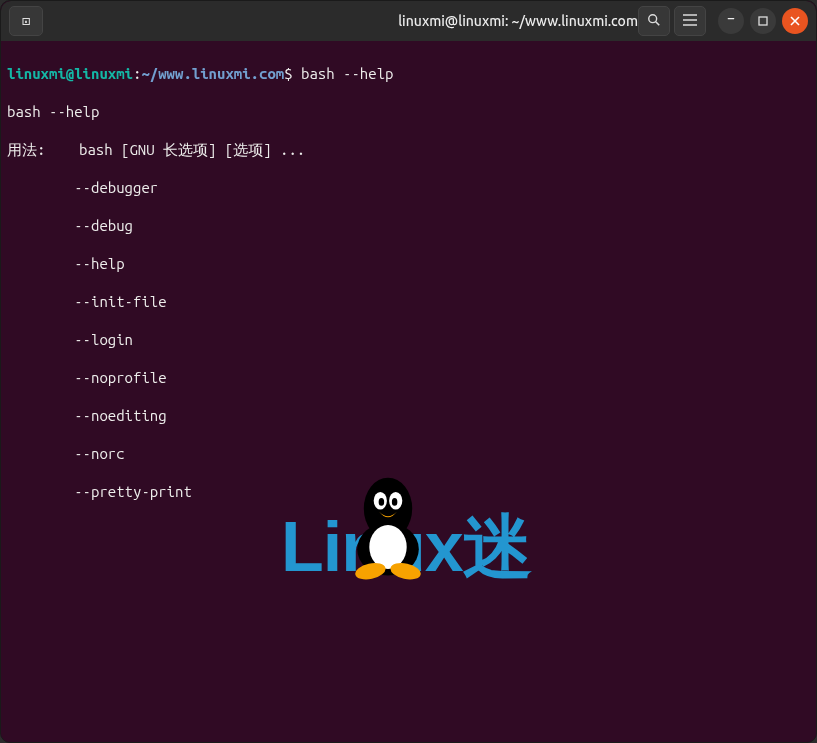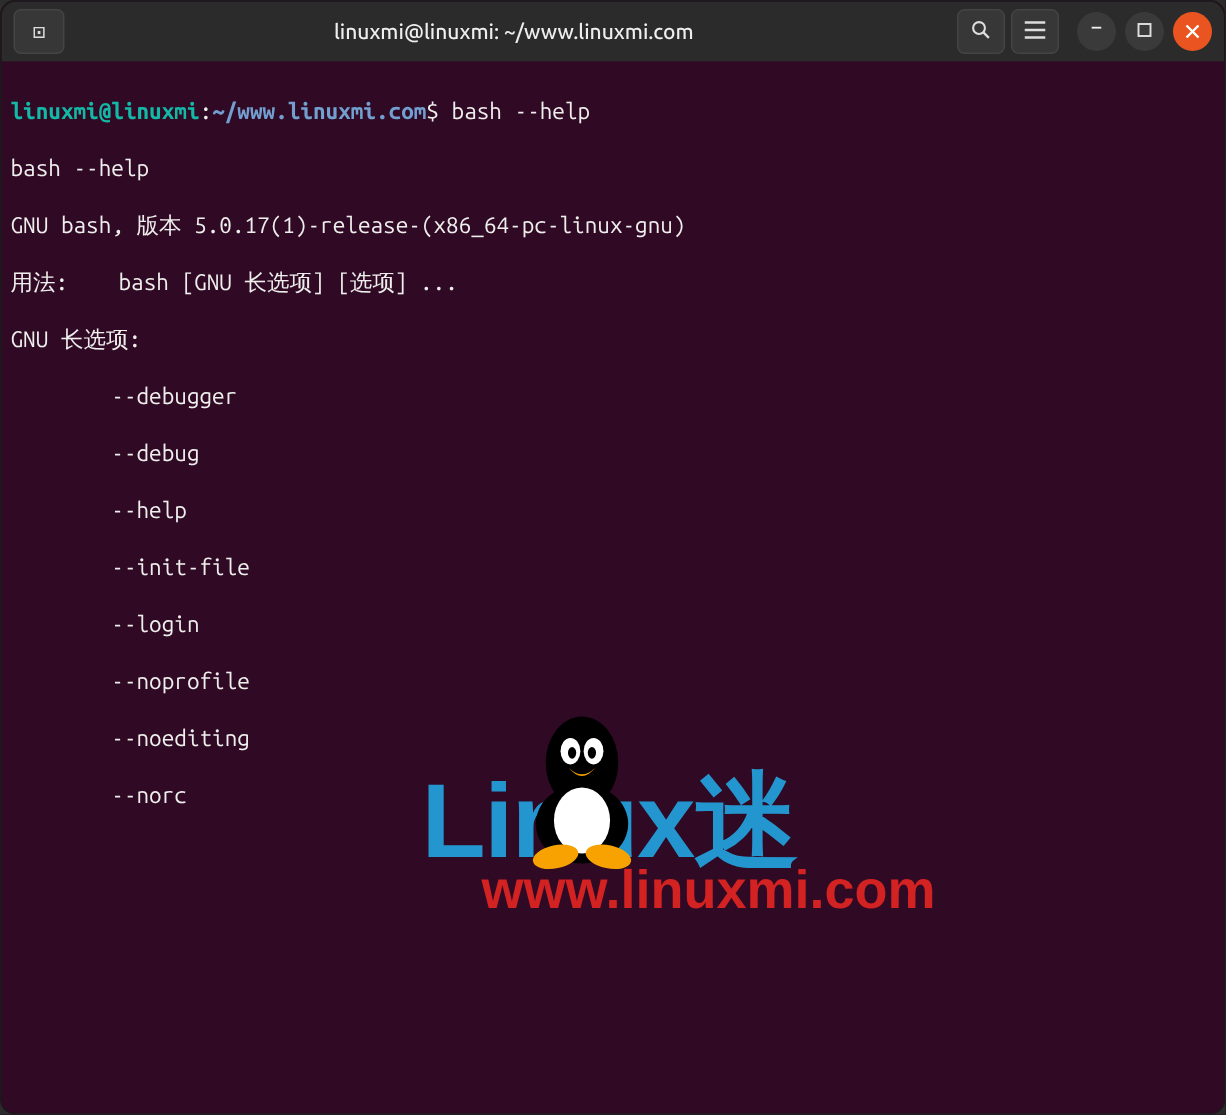--- a/index.html
+++ b/index.html
@@ -37,21 +37,21 @@
     background: #373737;
     display: flex;
     align-items: center;
     justify-content: center;
     color: #ddd;
     font-size: 14px;
     margin-right: 4px;
   }
   .tb-title {
     flex: 1;
-    text-align: center;
+    text-align: right;
     color: #eee;
     font-family: "Ubuntu", sans-serif;
     font-size: 14px;
     font-weight: 500;
   }
   .tb-right { display: flex; gap: 6px; align-items: center; margin-left: 8px; }
   .win-ctrl {
     width: 26px; height: 26px; border-radius: 50%;
     display: flex; align-items: center; justify-content: center;
     color: #eee; font-size: 13px;
@@ -148,31 +148,30 @@
               <line x1="9" y1="1" x2="1" y2="9" stroke="#fff" stroke-width="1.6"></line>
             </svg>
         </span>
       </div>
     </div>
   </div>
 
   <div class="terminal">
 <div class="outline"><span class="user">linuxmi@linuxmi</span><span class="dollar">:</span><span class="path">~/www.linuxmi.com</span><span class="dollar">$</span> <span>bash --help</span></div>
 <div class="outline">bash --help</div>
-<div class="outline">GNU bash, 版本 5.0.17(1)-release-(x86_64-pc-linux-gnu)</div>
 <div class="outline">用法:    bash [GNU 长选项] [选项] ...</div>
-<div class="outline">GNU 长选项:</div>
 <div class="outline">        --debugger</div>
 <div class="outline">        --debug</div>
 <div class="outline">        --help</div>
 <div class="outline">        --init-file</div>
 <div class="outline">        --login</div>
 <div class="outline">        --noprofile</div>
 <div class="outline">        --noediting</div>
 <div class="outline">        --norc</div>
+<div class="outline">        --pretty-print</div>
 
 
 
 
 
 
 
 
 
 
@@ -191,17 +190,16 @@
           <ellipse cx="33" cy="28" rx="6" ry="8" fill="#fff"></ellipse>
           <ellipse cx="47" cy="28" rx="6" ry="8" fill="#fff"></ellipse>
           <ellipse cx="34" cy="29" rx="2.5" ry="3.5" fill="#000"></ellipse>
           <ellipse cx="46" cy="29" rx="2.5" ry="3.5" fill="#000"></ellipse>
           <path d="M32 38 Q40 48 48 38 Q44 42 40 42 Q36 42 32 38" fill="#f7a200"></path>
           <ellipse cx="24" cy="92" rx="14" ry="7" fill="#f7a200" transform="rotate(-12 24 92)"></ellipse>
           <ellipse cx="56" cy="92" rx="14" ry="7" fill="#f7a200" transform="rotate(12 56 92)"></ellipse>
         </svg>
       </div>
       <div class="wm-big">Linux迷</div>
-      <div class="wm-url">www.linuxmi.com</div>
     </div>
 
   </div>
 </div>
 
 </body></html>

